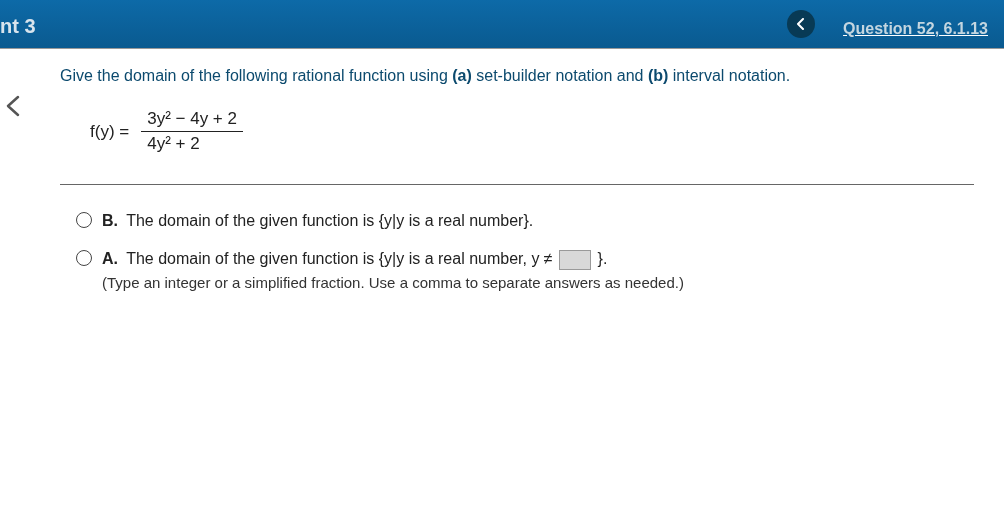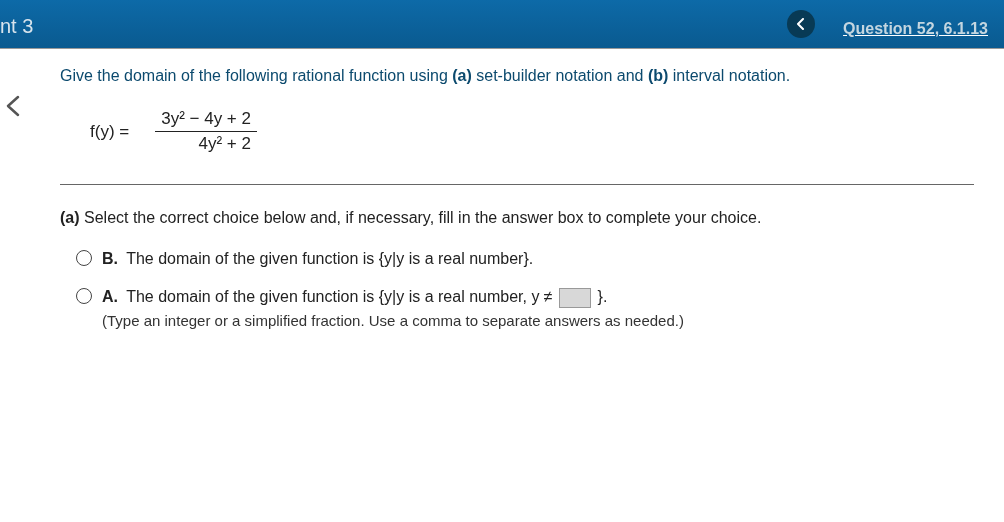--- a/index.html
+++ b/index.html
@@ -19,21 +19,21 @@
       color: #fff;
       height: 48px;
       display: flex;
       align-items: center;
       justify-content: space-between;
       padding: 0 16px 0 0;
       position: relative;
     }
     .header-left {
       font-size: 20px;
-      font-weight: normal;
+      font-weight: bold;
       color: #d8e4ed;
       padding-top: 4px;
     }
     .header-right {
       display: flex;
       align-items: flex-end;
       gap: 28px;
       text-decoration: underline;
     }
     .nav-back {
@@ -88,23 +88,23 @@
       margin-bottom: 30px;
       font-size: 17px;
       color: #222;
       display: flex;
       align-items: center;
       gap: 6px;
     }
     .fraction {
       display: inline-flex;
       flex-direction: column;
-      align-items: flex-end;
+      align-items: flex-start;
       vertical-align: middle;
-      margin: 0 20px;
+      margin: 0 6px;
     }
     .frac-num {
       padding: 0 6px 2px 6px;
       border-bottom: 1.5px solid #222;
     }
     .frac-den {
       padding: 2px 6px 0 6px;
     }
     .divider {
       border: none;
@@ -193,23 +193,20 @@
       <span class="fraction">
         <span class="frac-num">3y² − 4y + 2</span>
         <span class="frac-den">4y² + 2</span>
       </span>
     </div>
   </div>
 
   <hr class="divider">
 
   <div class="part-a-block">
-    <div class="part-a-prompt">
-      <b>(a)</b><span> Select the correct choice below and, if necessary, fill in the answer box to complete your choice.</span>
-    </div>
 
     <div class="choice-row">
       <div class="radio-circle"></div>
       <div class="choice-text">
         <span class="choice-label">B.</span>
         <span>The domain of the given function is {y|y is a real number}.</span>
       </div>
     </div>
 
     <div class="choice-row">

